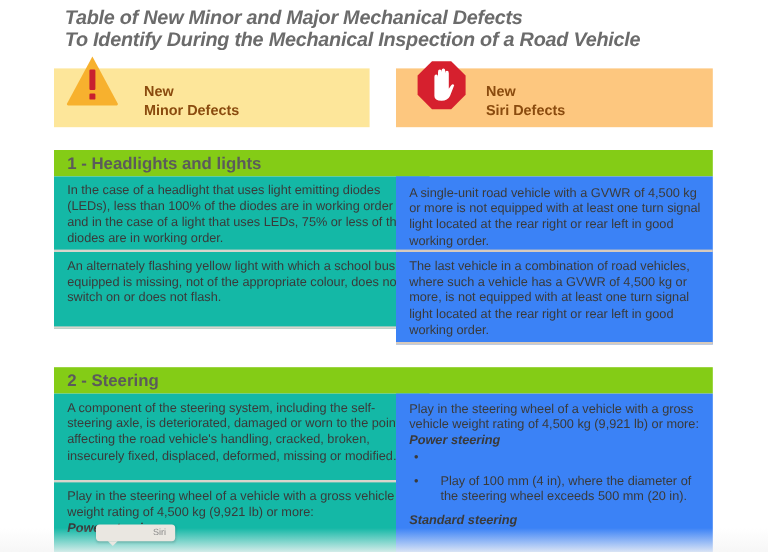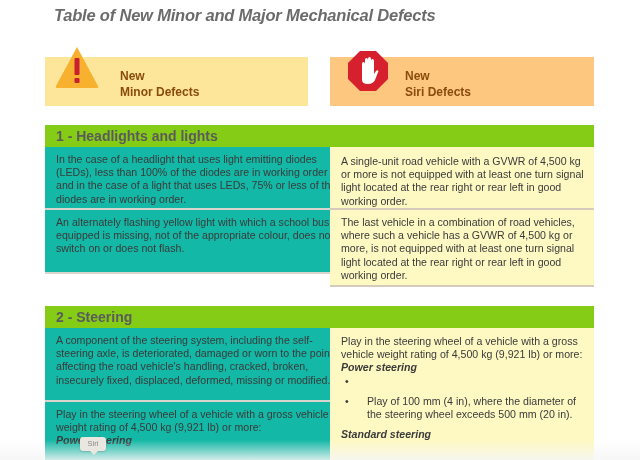--- a/index.html
+++ b/index.html
@@ -29,53 +29,54 @@
       background: #84cc16; color: #5b5b5b; font-weight: bold; font-size: 14px;
       line-height: 22px; padding-left: 11px; box-sizing: border-box;
     }
     .sec1 { top: 125px; }
     .sec2 { top: 306px; }
 
     .col {
       position: absolute; box-sizing: border-box;
     }
     .col.minor { left: 45px; width: 313px; background: #14b8a6; }
-    .col.major { left: 330px; width: 264px; background: #fef9c3; }
+    .col.major { left: 330px; width: 264px; background: #3b82f6; }
 
     .cell {
       box-sizing: border-box; padding: 6px 10px 6px 11px;
       color: #3a3a3a; font-size: 10.6px; line-height: 13.2px;
       border-bottom: 2px solid #d9d5cc;
     }
     .col.major .cell { border-bottom-color: #d6cabd; }
     .cell p { margin: 0; }
     .sub-head { font-weight: bold; font-style: italic; margin: 7px 0 6px 0; }
     .bullet { display: flex; margin: 0 0 7px 0; }
     .bullet .dot { width: 22px; flex: none; padding-left: 4px; }
 
     .fade {
       position: absolute; left: 0; top: 440px; width: 640px; height: 20px;
       background: linear-gradient(to bottom, rgba(255,255,255,0), rgba(245,245,245,0.85));
     }
     .siri {
       position: absolute; left: 80px; top: 437px; width: 26px; height: 14px;
       background: #eae7e1; border-radius: 3px; color: #888; font-size: 7.5px;
-      line-height: 14px; text-align: center; box-shadow: 0 1px 2px rgba(0,0,0,0.15);
+      line-height: 14px; text-align: center; box-shadow: 0 1px 2px rgba(0,0,0,0.15); padding-left: 40px;
     }
     .siri::after {
       content: ""; position: absolute; left: 10px; bottom: -4px;
       border-left: 4px solid transparent; border-right: 4px solid transparent;
       border-top: 4px solid #eae7e1;
     }
   </style>
 </head>
 <body>
 
 <div class="title">
   <div>Table of New Minor and Major Mechanical Defects</div>
+  <div>To Identify During the Mechanical Inspection of a Road Vehicle</div>
 </div>
 
 <div class="banner minor">
   <div class="banner-text">
     <div>New</div>
     <div>Minor Defects</div>
   </div>
 </div>
 <svg class="icon-warn" viewBox="0 0 46 44">
   <path d="M23 2 L44 41 Q45 43 42 43 L4 43 Q1 43 2 41 Z" fill="#f7b12e"></path>

